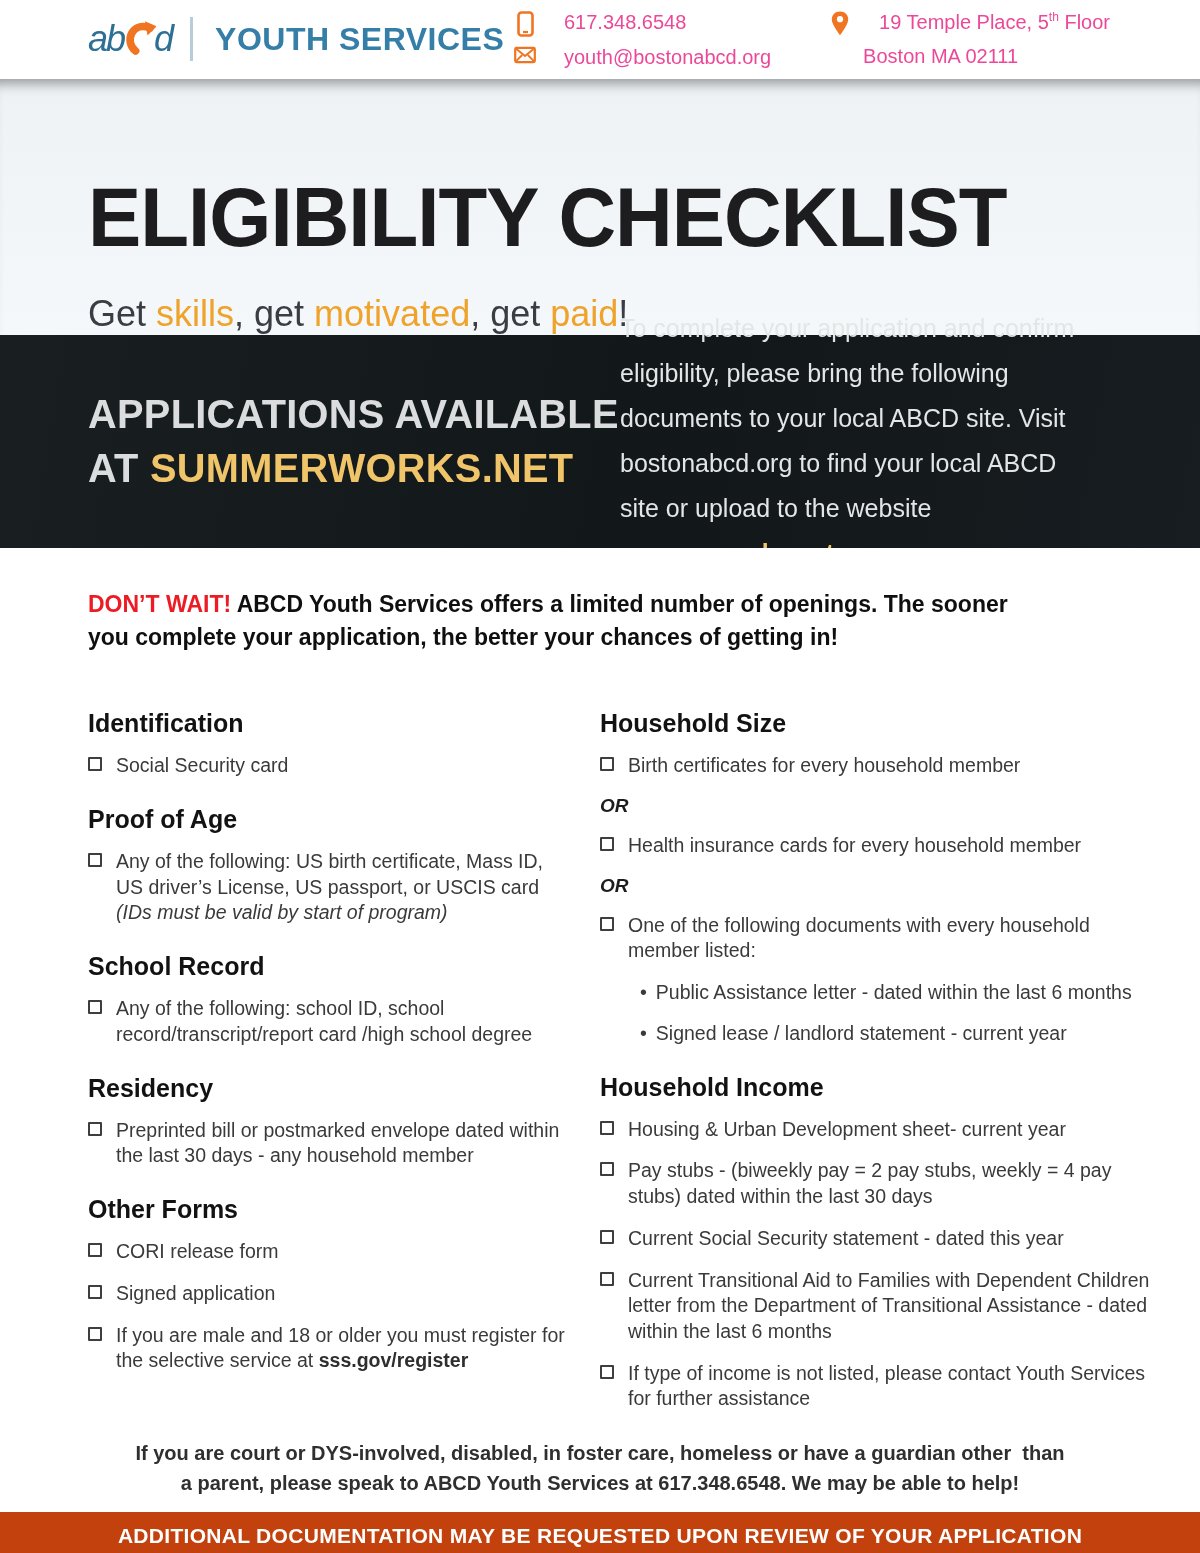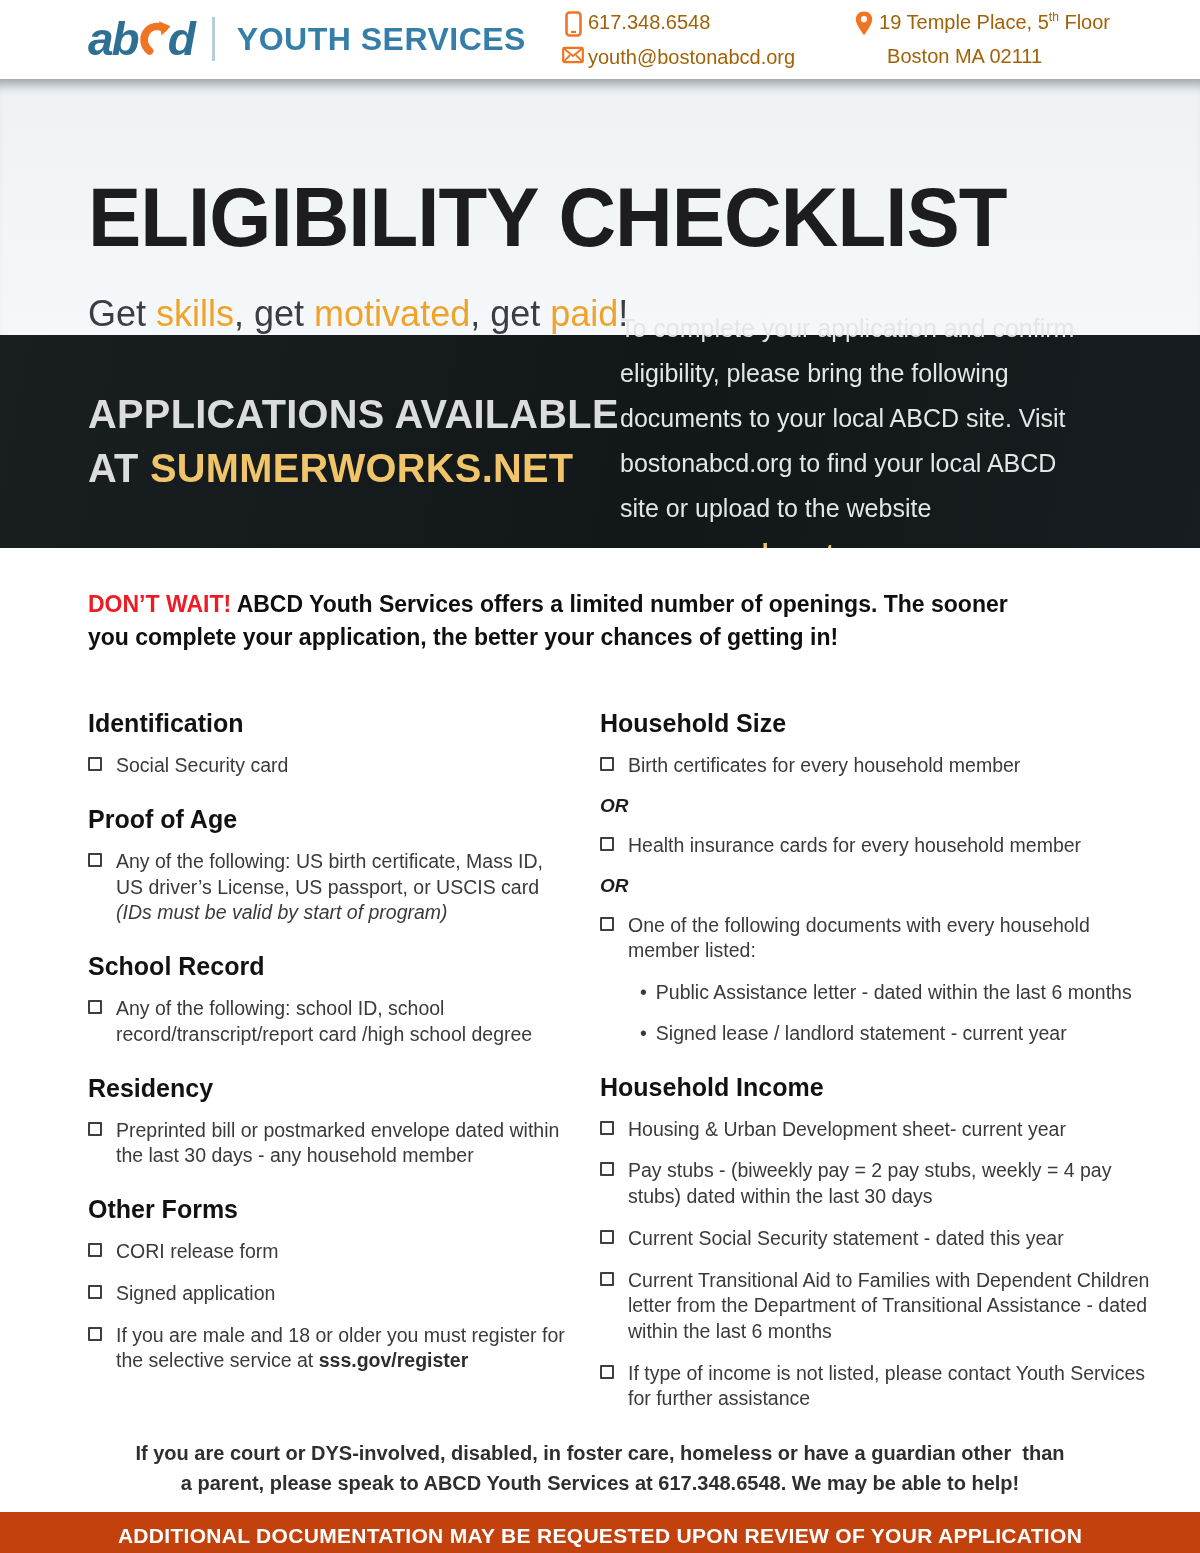--- a/index.html
+++ b/index.html
@@ -7,27 +7,27 @@
   body {
     font-family: "Liberation Sans", sans-serif;
     background:#ffffff;
     color:#3a3a3a;
   }
   .page { width:1200px; height:1553px; display:flex; flex-direction:column; overflow:hidden; background:#fff; }
 
   
   .header { height:148px; background:#ffffff; display:flex; align-items:center; padding:0 90px 0 88px; position:relative; z-index:2; }
   .logo-group { display:flex; align-items:center; }
-  .brand { font-size:46px; font-style:italic; font-weight:700; color:#2e6f94; letter-spacing:-2px; display:flex; align-items:center; }
+  .brand { font-size:36px; font-style:italic; font-weight:400; color:#2e6f94; letter-spacing:-2px; display:flex; align-items:center; }
   .brand .arrow-wrap { display:inline-block; margin:0 -2px; transform:translateY(4px); }
   .logo-divider { width:3px; height:44px; background:#b7cdd9; margin:0 22px 0 18px; }
   .division { font-size:32px; font-weight:800; color:#357ea8; letter-spacing:0.5px; }
   .contact { margin-left:auto; display:flex; gap:58px; }
   .contact-block { display:flex; flex-direction:column; gap:8px; }
-  .contact-row { display:flex; align-items:flex-start; gap:4px; font-size:20px; color:#a16207; line-height:1.2; }
+  .contact-row { display:flex; align-items:flex-start; gap:28px; font-size:20px; color:#ec4899; line-height:1.2; }
   .contact-row .ic { width:22px; display:flex; justify-content:center; flex-shrink:0; margin-top:1px; }
   .addr-indent { padding-left:34px; }
   sup { font-size:12px; }
 
   
   .hero { height:274px; background:linear-gradient(#eef2f4, #f5f8fa); box-shadow: inset 0 14px 12px -9px rgba(45,52,58,0.45); padding:96px 0 0 88px; }
   .hero-title { font-size:84px; font-weight:800; color:#1d1d1f; letter-spacing:-1px; line-height:1.0; transform:scaleX(0.95); transform-origin:left center; white-space:nowrap; }
   .hero-tagline { margin-top:34px; font-size:36px; color:#3a3e43; font-weight:400; }
   .accent-orange { color:#efa32a; }
 

